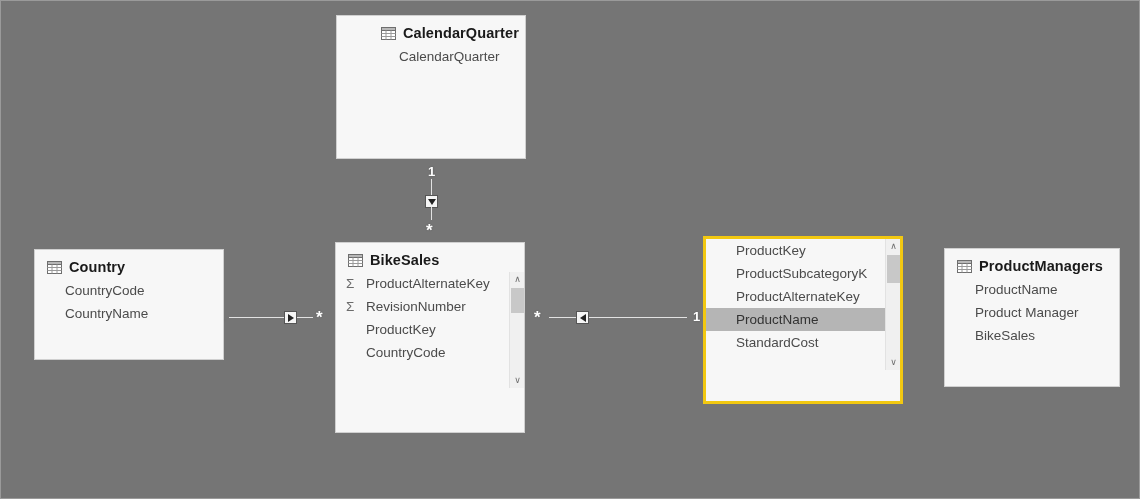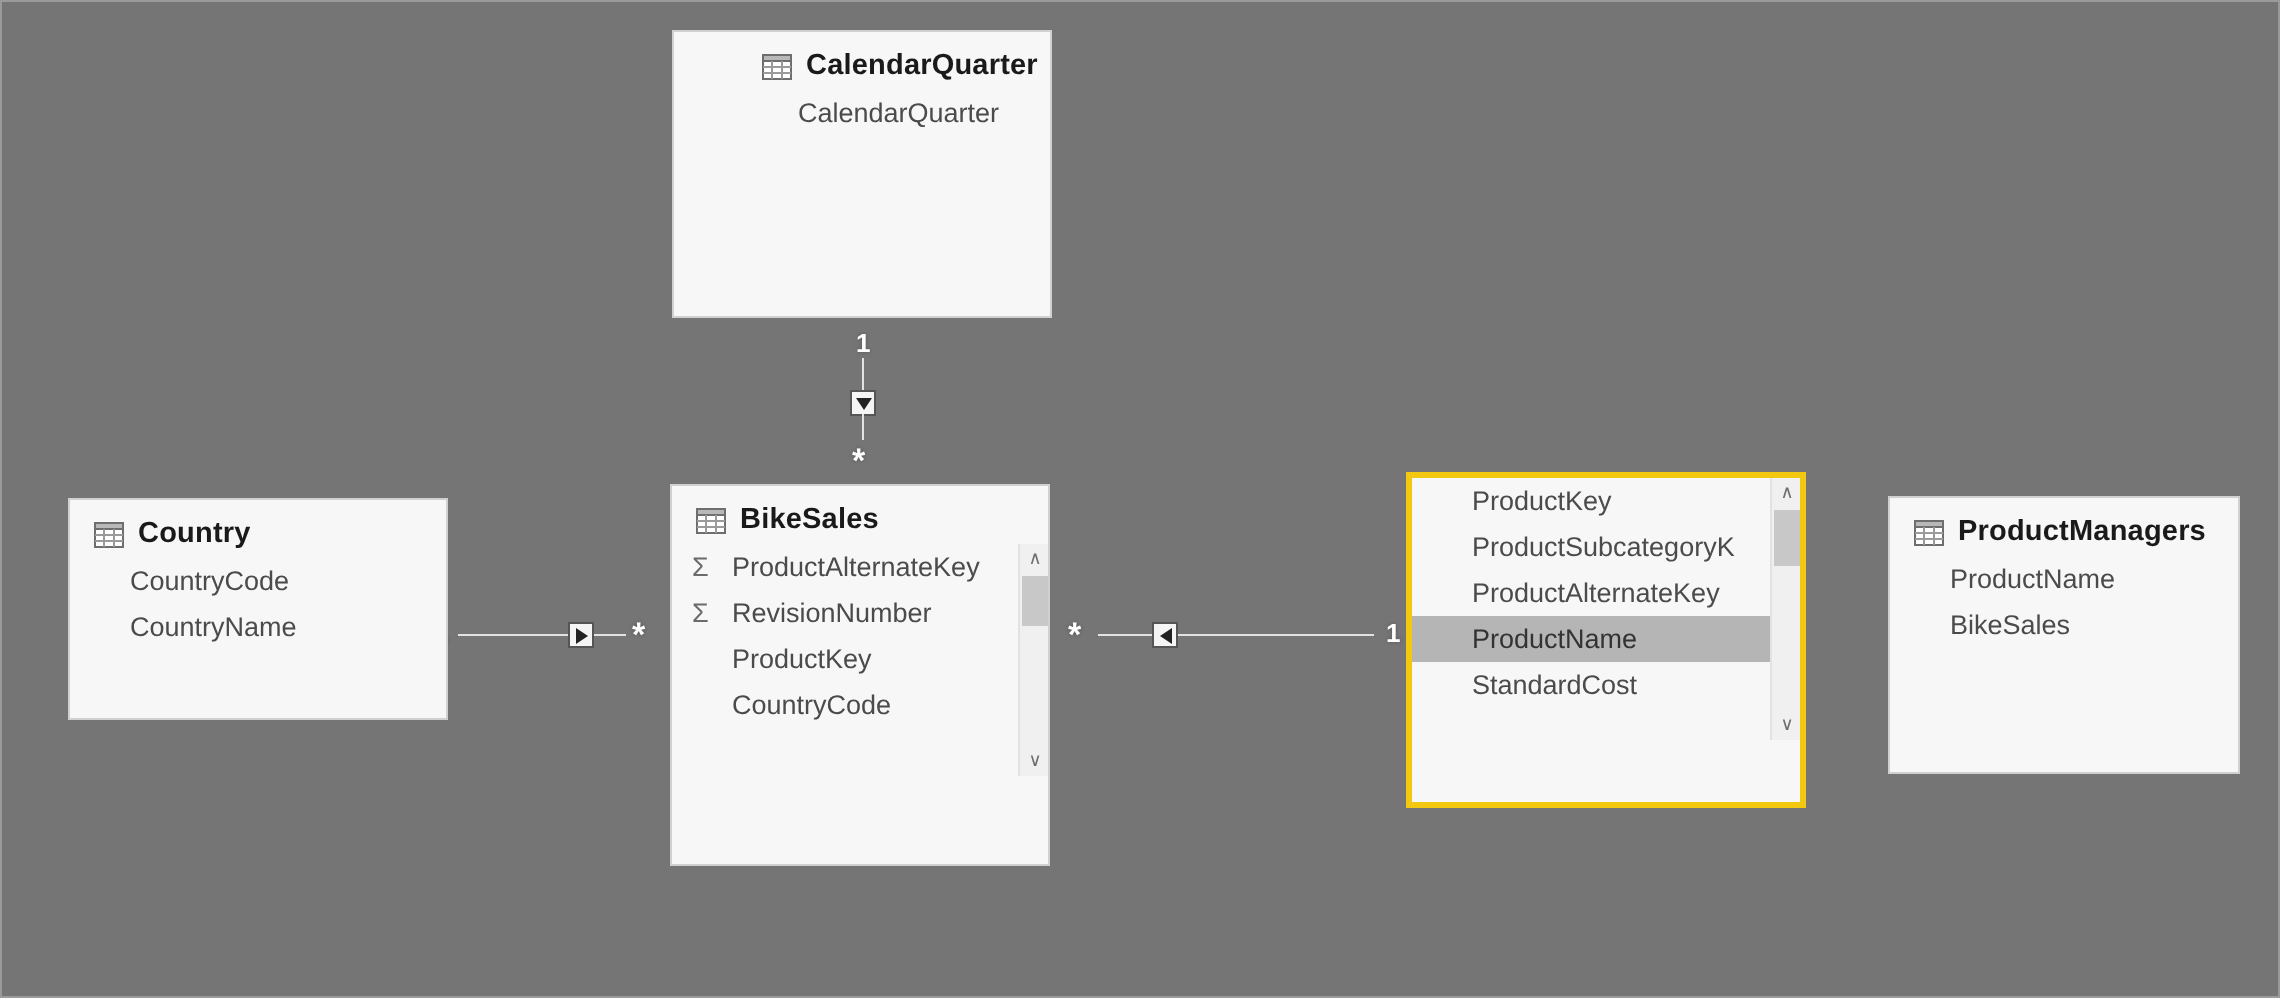--- a/index.html
+++ b/index.html
@@ -326,18 +326,21 @@
         <line x1="0.5" y1="6.5" x2="14.5" y2="6.5" stroke="#9a9a9a"></line>
         <line x1="0.5" y1="9.5" x2="14.5" y2="9.5" stroke="#9a9a9a"></line>
       </svg>
       <span class="card-title">ProductManagers</span>
     </div>
     <div class="field-area" style="height:100px;">
       <div class="field">
         <span>ProductName</span>
       </div>
       <div class="field">
+        <span>Product Manager</span>
+      </div>
+      <div class="field">
         <span>BikeSales</span>
       </div>
     </div>
   </div>
 
 </div>
 
 </body></html>

